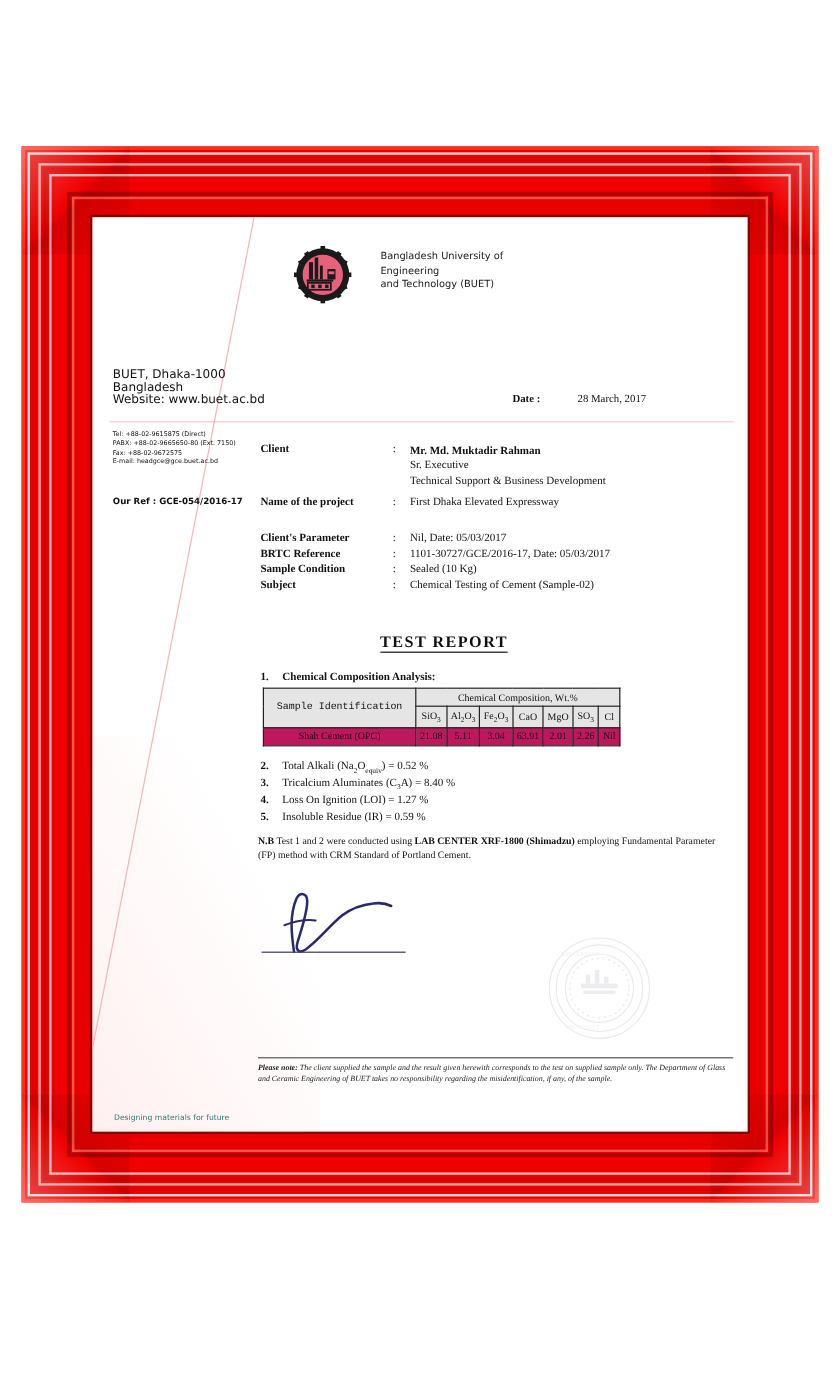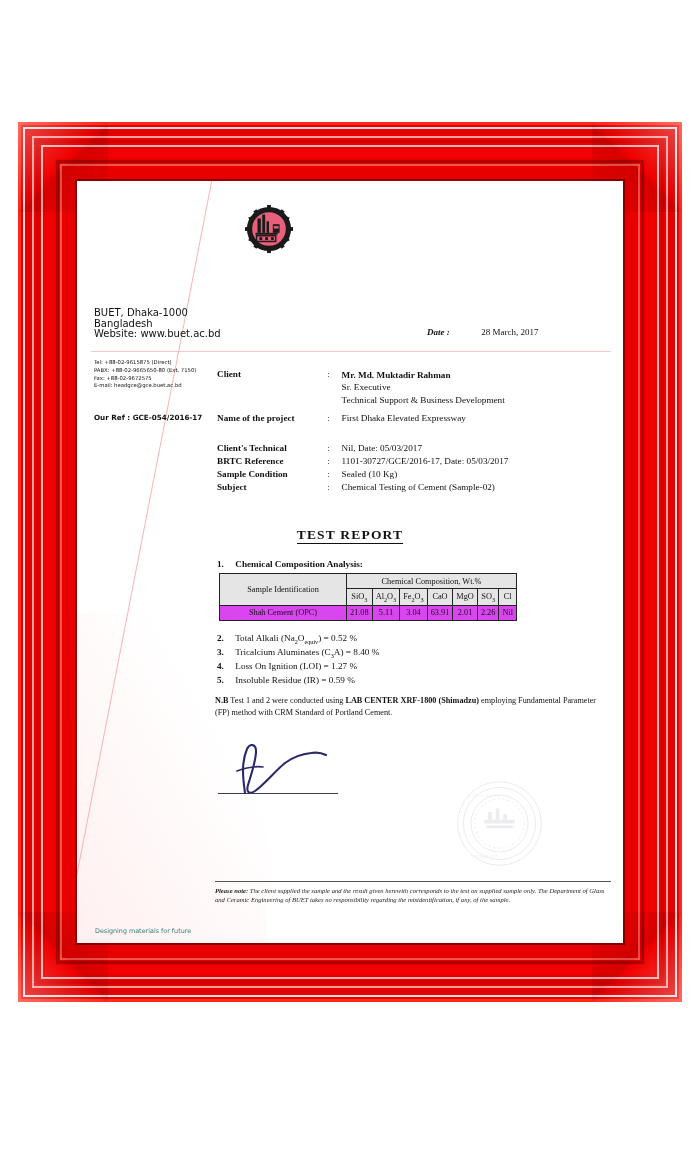--- a/index.html
+++ b/index.html
@@ -53,54 +53,54 @@
   #dept{position:absolute;left:17px;top:93px;width:190px;
         font-family:"DejaVu Sans",sans-serif;font-weight:bold;font-size:8.6px;
         line-height:11.5px;color:#e8112d;}
   #addr{position:absolute;left:17px;top:127px;width:200px;
         font-family:"DejaVu Sans",sans-serif;font-size:10px;line-height:10.6px;color:#111;}
   #contact{position:absolute;left:17px;top:178px;width:150px;
            font-family:"DejaVu Sans",sans-serif;font-size:5.3px;line-height:7.8px;color:#111;}
   #ourref{position:absolute;left:17px;top:232px;width:170px;
           font-family:"DejaVu Sans",sans-serif;font-weight:bold;font-size:7.2px;color:#111;}
   #dateline{position:absolute;left:350px;top:146px;width:185px;font-size:9px;color:#111;}
-  #dateline .dl{display:inline-block;width:52px;font-weight:bold;font-style:italic;}
+  #dateline .dl{display:inline-block;width:52px;font-weight:bold;}
 
   
   .inf{position:absolute;font-size:9.2px;color:#111;}
   .inf .lbl{display:inline-block;width:108px;font-weight:bold;vertical-align:top;}
   .inf .col{display:inline-block;width:12px;vertical-align:top;}
   .inf .val{display:inline-block;vertical-align:top;}
   .val b{font-weight:bold;}
   .sub{line-height:12.4px;}
 
   #i-client{left:140px;top:188px;}
   #i-proj{left:140px;top:232px;}
   #i-cref{left:140px;top:262px;}
   #i-brtc{left:140px;top:275px;}
   #i-scond{left:140px;top:288px;}
   #i-subj{left:140px;top:301px;}
 
   
   #title{position:absolute;left:0;top:346px;width:546px;text-align:center;
-         font-size:13.5px;font-weight:bold;letter-spacing:1.2px;color:#111;}
+         font-size:13.5px;font-weight:bold;letter-spacing:1.2px;color:#111;padding-left:20px;}
   #title span{border-bottom:1.4px solid #111;padding-bottom:1px;}
 
   
   #sec1{position:absolute;left:140px;top:378px;font-size:9.2px;font-weight:bold;color:#111;}
   #sec1 .n{display:inline-block;width:16px;}
 
   table.comp{position:absolute;left:142px;top:392px;border-collapse:collapse;
              font-size:8.3px;color:#111;background:#fff;}
   table.comp td,table.comp th{border:1px solid #222;text-align:center;
              padding:2.5px 3px;font-weight:normal;}
   table.comp th{background:#e5e5e5;font-weight:normal;}
-  td.sid,th.sid{width:120px;}
+  td.sid,th.sid{width:120px;font-family:Liberation Mono, monospace;}
   .hdrband{background:#e9e9ef;}
-  .numrow td{background:#d946ef;}
+  .numrow td{background:#be185d;}
   sub{font-size:6.2px;}
 
   
   .li{position:absolute;left:140px;font-size:9.2px;color:#111;}
   .li .n{display:inline-block;width:16px;font-weight:bold;}
   #li2{top:452px;} #li3{top:466px;} #li4{top:480px;} #li5{top:494px;}
 
   
   #nb{position:absolute;left:138px;top:514px;width:395px;font-size:8.2px;
       line-height:11.5px;color:#111;}
@@ -176,20 +176,23 @@
       <rect x="22" y="58" width="46" height="4" fill="#1a1a1a"></rect>
       <rect x="24" y="64" width="40" height="12" fill="none" stroke="#1a1a1a" stroke-width="3"></rect>
       <rect x="30" y="67" width="6" height="6" fill="#1a1a1a"></rect>
       <rect x="42" y="67" width="6" height="6" fill="#1a1a1a"></rect>
       <rect x="54" y="67" width="6" height="6" fill="#1a1a1a"></rect>
       <rect x="58" y="40" width="14" height="18" fill="#1a1a1a"></rect>
       <rect x="60" y="44" width="10" height="5" fill="#e8607a"></rect>
     </g>
   </svg>
 
+  <div id="buet-name" style="white-space:pre-line">Bangladesh University of
+Engineering
+and Technology (BUET)</div>
 
 
   <div id="addr" style="white-space:pre-line">BUET, Dhaka-1000
 Bangladesh
 Website: www.buet.ac.bd</div>
 
   <div id="contact" style="white-space:pre-line">Tel: +88-02-9615875 (Direct)
 PABX: +88-02-9665650-80 (Ext. 7150)
 Fax: +88-02-9672575
 E-mail: headgce@gce.buet.ac.bd</div>
@@ -211,21 +214,21 @@
     </span>
   </div>
 
   <div class="inf" id="i-proj">
     <span class="lbl">Name of the project</span>
     <span class="col">:</span>
     <span class="val">First Dhaka Elevated Expressway</span>
   </div>
 
   <div class="inf" id="i-cref">
-    <span class="lbl">Client's Technical</span>
+    <span class="lbl">Client's Parameter</span>
     <span class="col">:</span>
     <span class="val">Nil, Date: 05/03/2017</span>
   </div>
 
   <div class="inf" id="i-brtc">
     <span class="lbl">BRTC Reference</span>
     <span class="col">:</span>
     <span class="val">1101-30727/GCE/2016-17, Date: 05/03/2017</span>
   </div>
 

